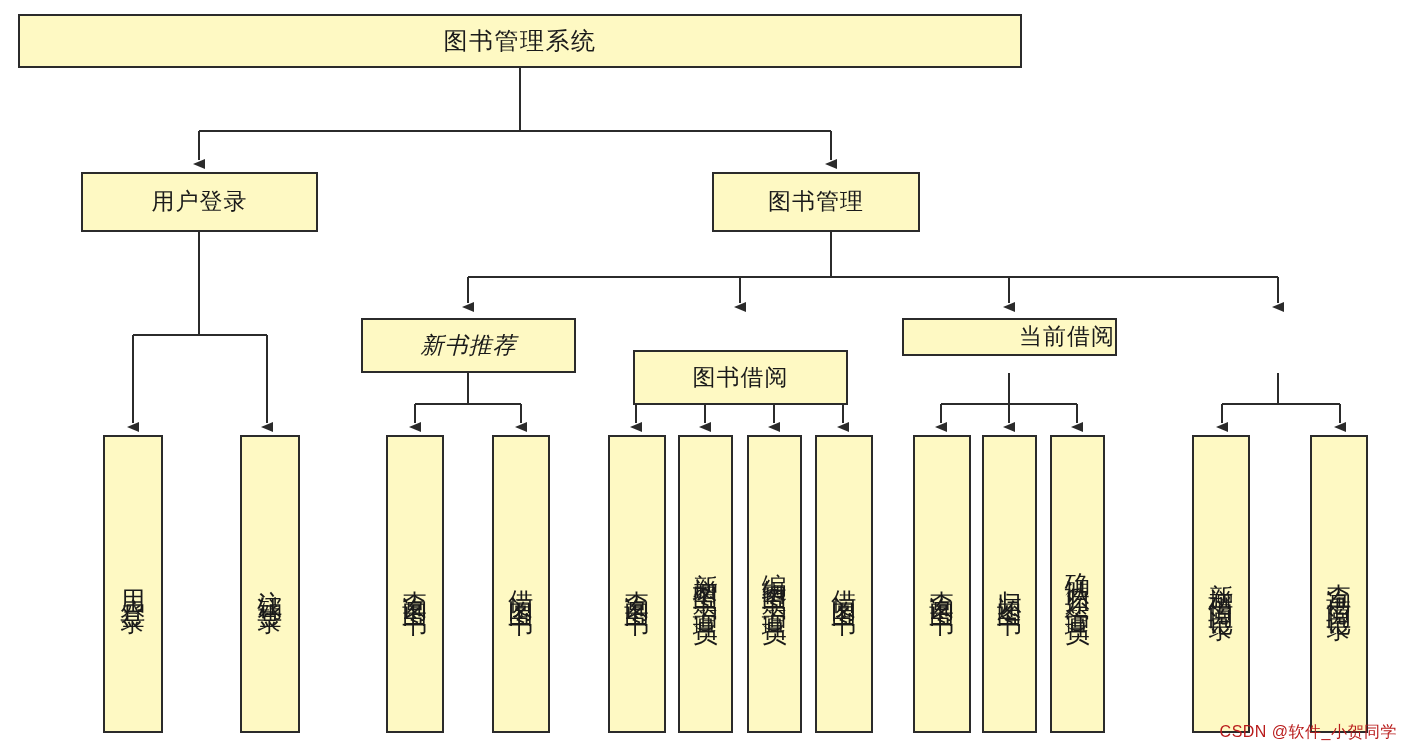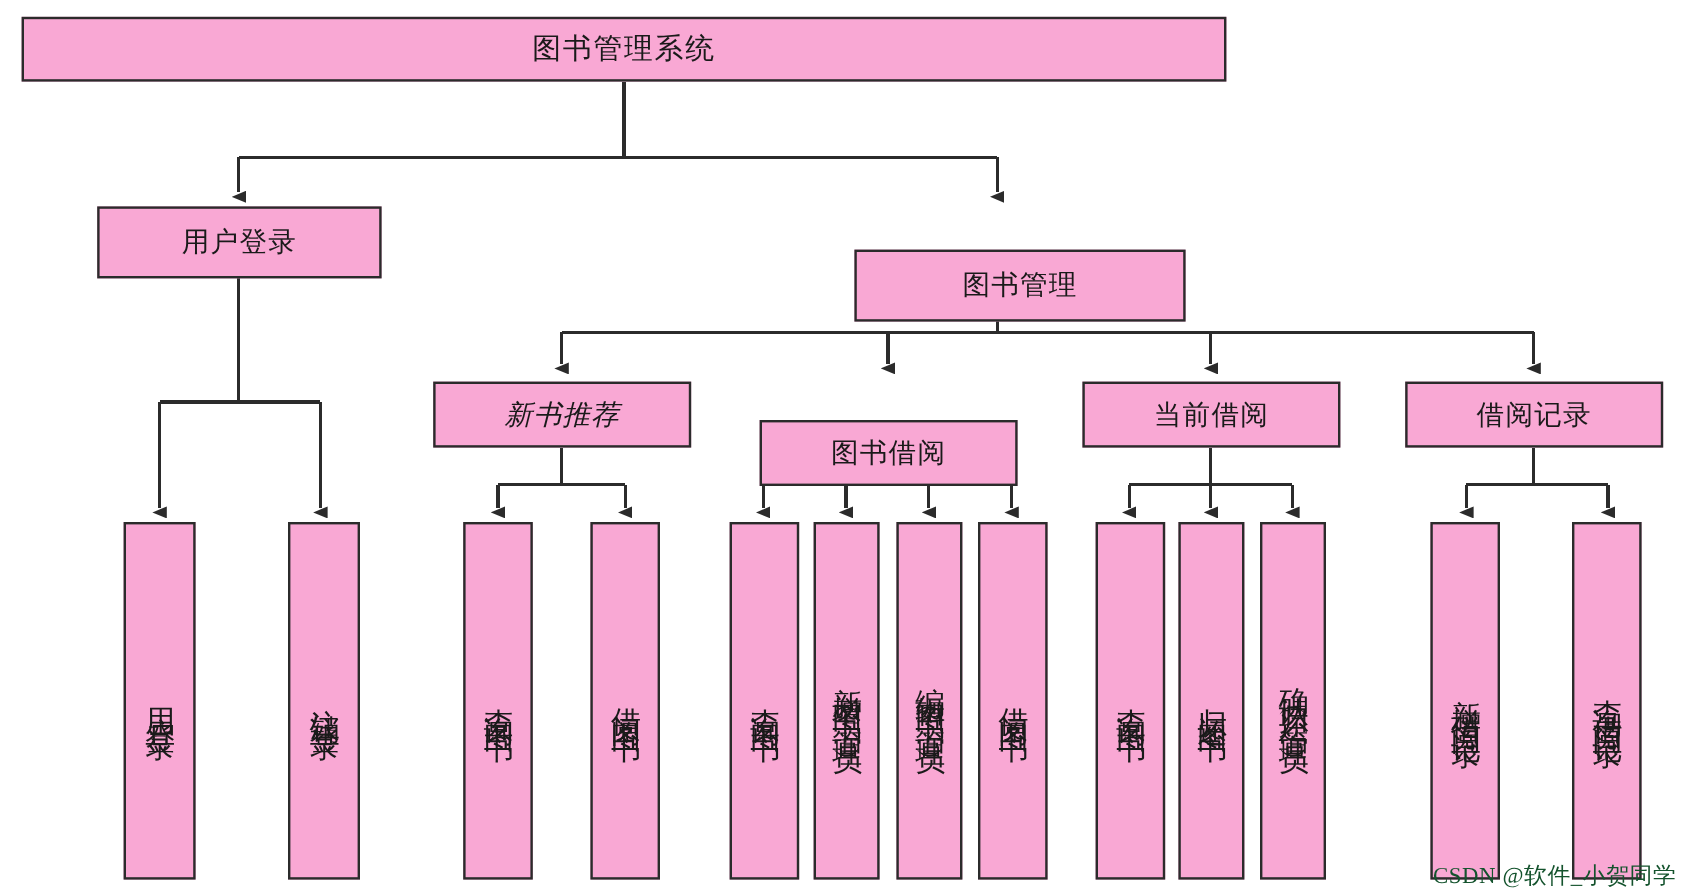--- a/index.html
+++ b/index.html
@@ -20,21 +20,21 @@
     position: absolute;
     left: 0;
     top: 0;
     width: 1405px;
     height: 747px;
     pointer-events: none;
   }
   .node {
     position: absolute;
     box-sizing: border-box;
-    background: #f9a8d4;
+    background: #fef9c3;
     border: 2px solid #2b2b2b;
     display: flex;
     align-items: center;
     justify-content: center;
     color: #1a1a1a;
   }
   .node .label {
     display: block;
     text-align: center;
     line-height: 1.12;
@@ -60,25 +60,25 @@
     font-size: 25px;
     line-height: 1.05;
     letter-spacing: 7px;
     text-align: center;
     white-space: nowrap;
   }
   .watermark {
     position: absolute;
     right: 8px;
     bottom: 4px;
-    font-size: 19px;
-    color: #14532d;
+    font-size: 16px;
+    color: #b91c1c;
     letter-spacing: 0.5px;
     white-space: nowrap;
-    font-family: Liberation Serif, serif;
+    font-family: Liberation Sans, sans-serif;
   }
 </style>
 </head>
 <body>
 
 <div id="canvas">
 
   <svg class="wires" viewBox="0 0 1405 747" xmlns="http://www.w3.org/2000/svg">
     <defs>
       <marker id="arrow" markerWidth="10" markerHeight="12" refX="1" refY="6" orient="auto" markerUnits="userSpaceOnUse">
@@ -131,35 +131,32 @@
     </g>
   </svg>
 
   <div class="node horiz root" style="left:18px; top:14px; width:1004px; height:54px;">
     <span class="label">图书管理系统</span>
   </div>
 
   <div class="node horiz" style="left:81px; top:172px; width:237px; height:60px;">
     <span class="label">用户登录</span>
   </div>
-  <div class="node horiz" style="left:712px; top:172px; width:276px; height:60px;margin-top:36px;">
+  <div class="node horiz" style="left:712px; top:172px; width:208px; height:60px;">
     <span class="label">图书管理</span>
   </div>
 
   <div class="node horiz" style="left:361px; top:318px; width:215px; height:55px;font-style:italic;">
     <span class="label">新书推荐</span>
   </div>
   <div class="node horiz" style="left:633px; top:318px; width:215px; height:55px;margin-top:32px;">
     <span class="label">图书借阅</span>
   </div>
-  <div class="node horiz" style="left:902px; top:318px; width:215px; height:55px;">
+  <div class="node horiz" style="left:902px; top:318px; width:215px; height:38px;justify-content:flex-end;">
     <span class="label">当前借阅</span>
-  </div>
-  <div class="node horiz" style="left:1171px; top:318px; width:215px; height:55px;">
-    <span class="label">借阅记录</span>
   </div>
 
   <div class="node vert" style="left:103px; top:435px; width:60px; height:298px;">
     <span class="label">用户登录</span>
   </div>
   <div class="node vert" style="left:240px; top:435px; width:60px; height:298px;">
     <span class="label">注销登录</span>
   </div>
 
   <div class="node vert" style="left:386px; top:435px; width:58px; height:298px;">

